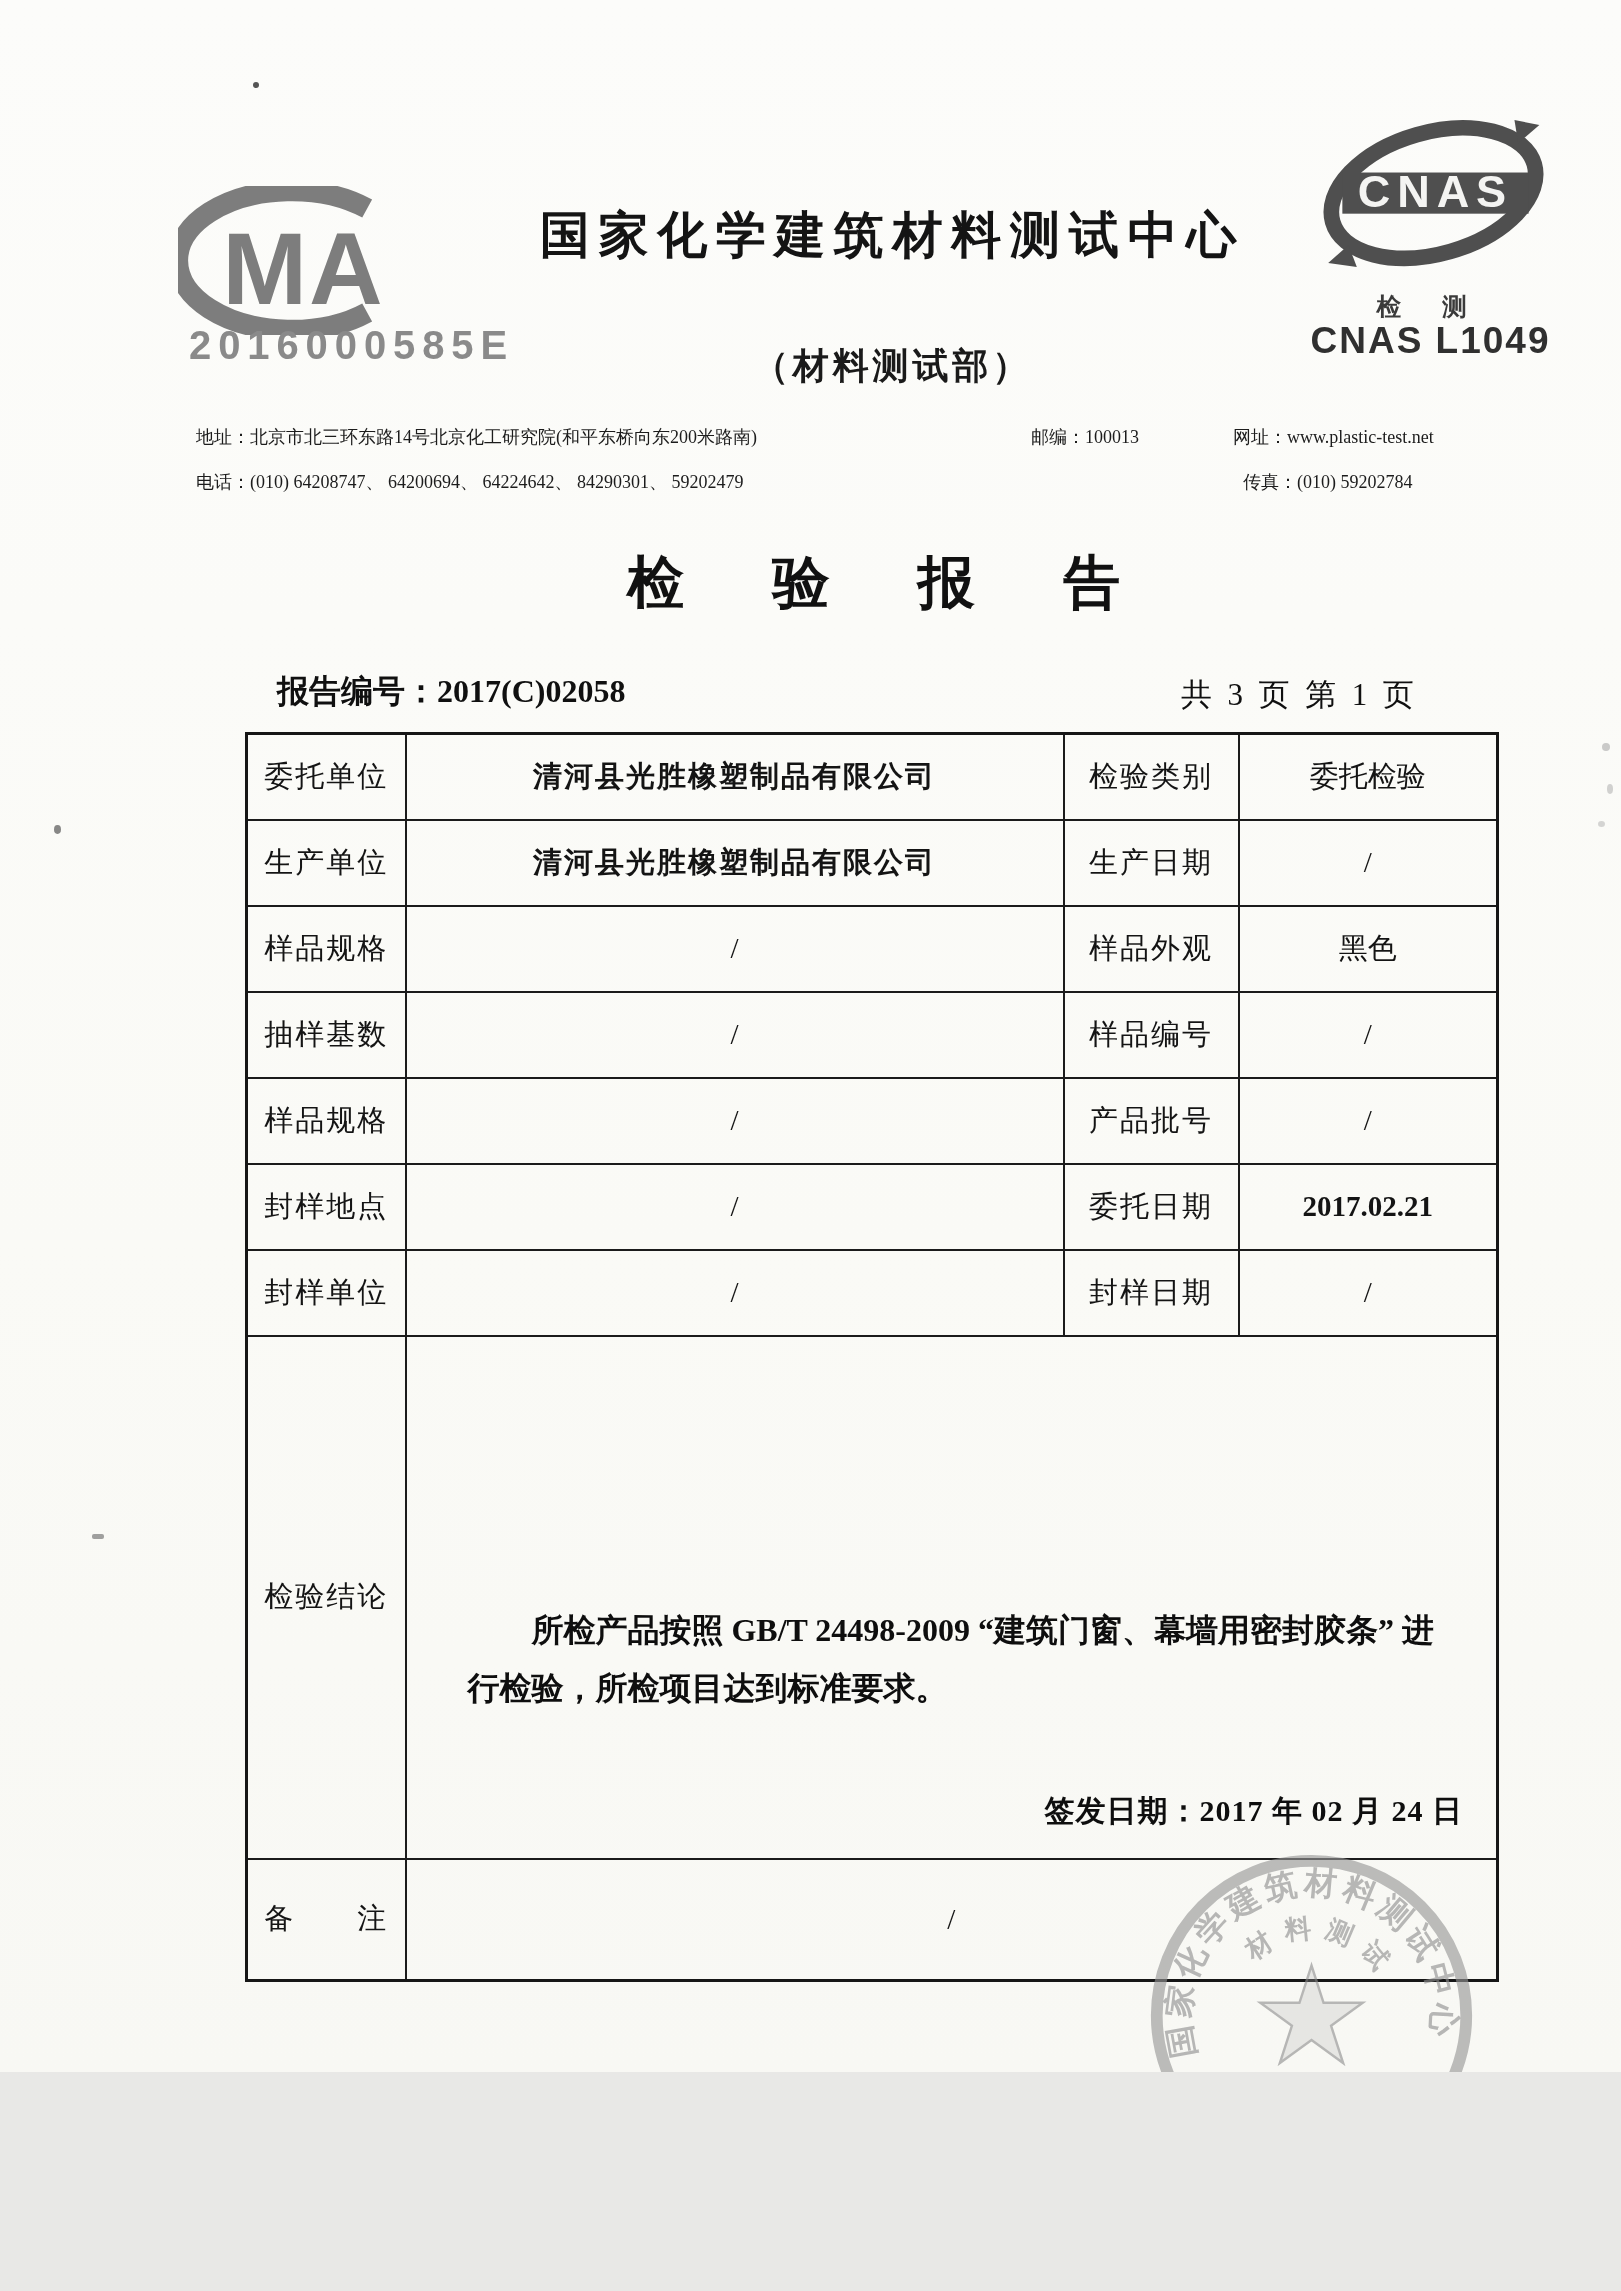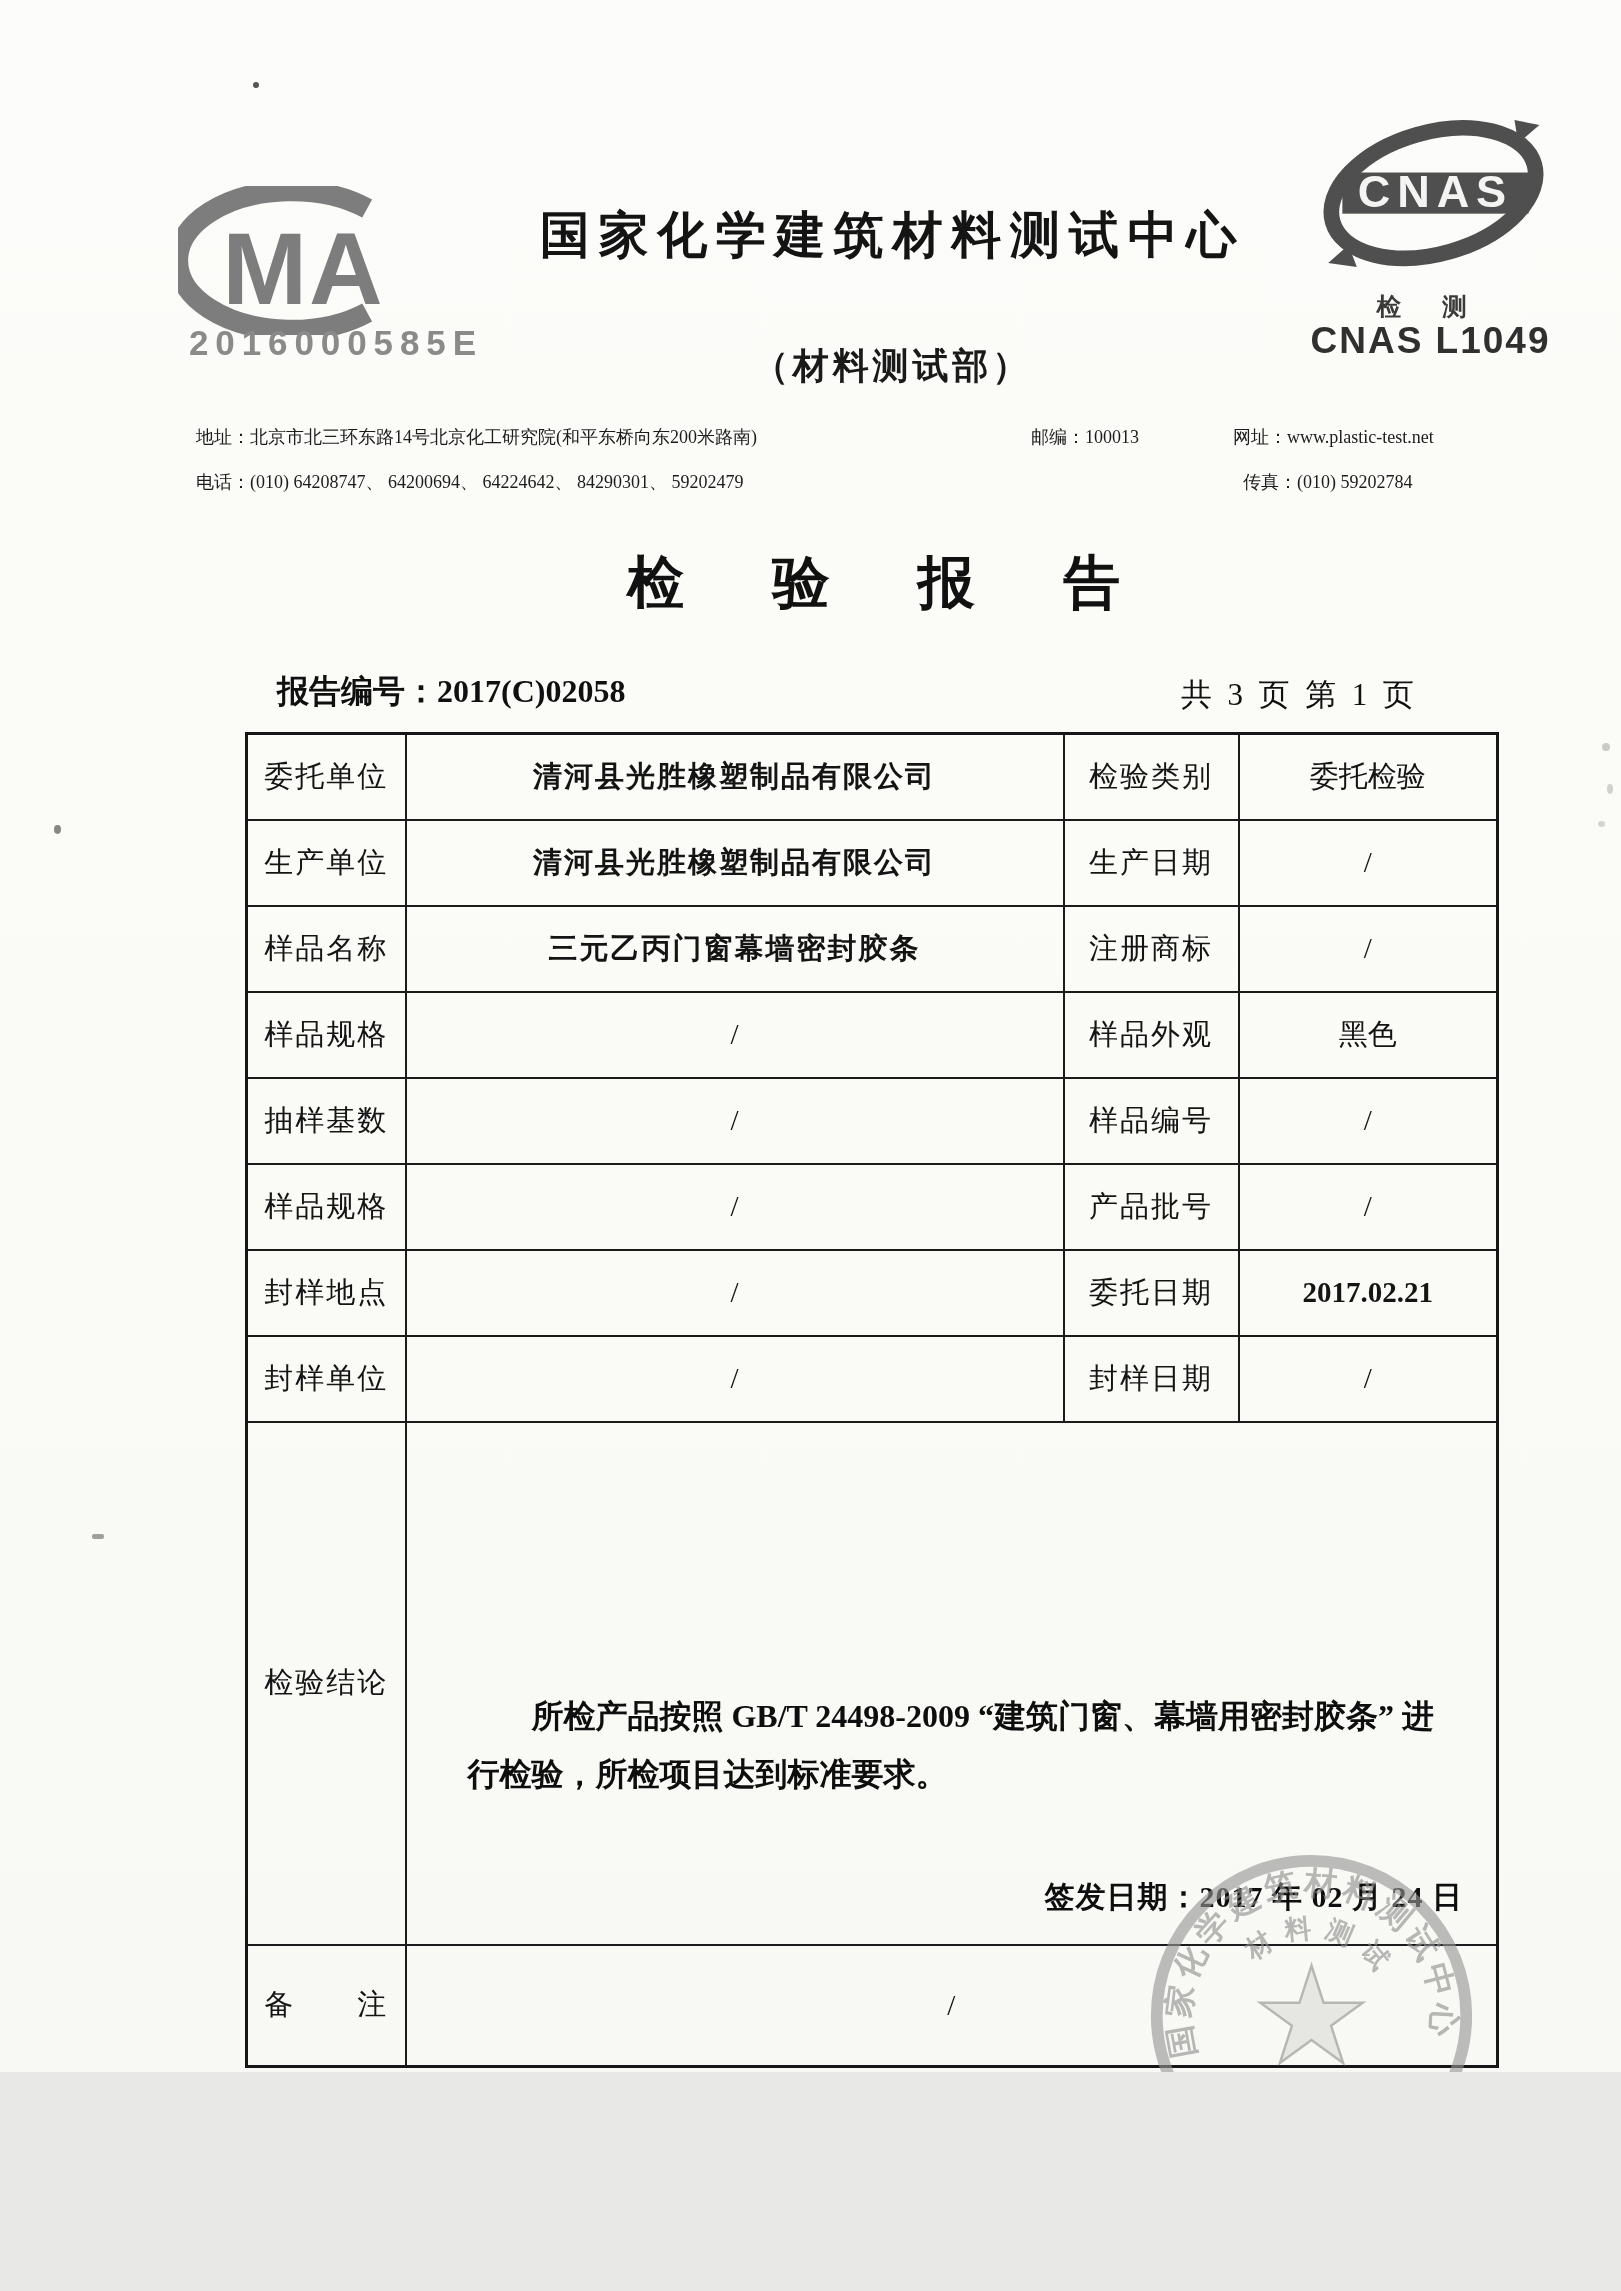--- a/index.html
+++ b/index.html
@@ -7,21 +7,21 @@
     position:relative;width:1621px;height:2072px;margin:0 auto;
     background:linear-gradient(180deg,#fcfcfa 0%,#fafaf6 60%,#f8f8f4 100%);
     overflow:hidden;
     font-family:"Liberation Serif","DejaVu Serif",serif;
     color:#151515;
   }
   .abs{position:absolute;}
   
   .cma-cert{
     left:189px;top:323px;font-family:"Liberation Sans","DejaVu Sans",sans-serif;
-    font-weight:bold;font-size:35px;letter-spacing:6.9px;color:#8a8a8a;
+    font-weight:bold;font-size:40px;letter-spacing:6.9px;color:#8a8a8a;
   }
   .org-title{
     left:461px;top:202px;width:863px;text-align:center;
     font-size:50px;font-weight:bold;letter-spacing:8.8px;color:#141414;
   }
   .org-subtitle{
     left:461px;top:302px;width:863px;text-align:center;
     font-size:36px;font-weight:bold;letter-spacing:3.9px;color:#1a1a1a;margin-top:40px;
   }
   .cnas-tag{
@@ -151,26 +151,20 @@
         <tr class="r">
       <td class="lab">委托单位</td>
       <td class="v-name">清河县光胜橡塑制品有限公司</td>
       <td class="lab">检验类别</td>
       <td>委托检验</td>
     </tr>
     <tr class="r">
       <td class="lab">生产单位</td>
       <td class="v-name">清河县光胜橡塑制品有限公司</td>
       <td class="lab">生产日期</td>
-      <td>/</td>
-    </tr>
-    <tr class="r">
-      <td class="lab">样品名称</td>
-      <td class="v-name">三元乙丙门窗幕墙密封胶条</td>
-      <td class="lab">注册商标</td>
       <td>/</td>
     </tr>
     <tr class="r">
       <td class="lab">样品规格</td>
       <td>/</td>
       <td class="lab">样品外观</td>
       <td>黑色</td>
     </tr>
     <tr class="r">
       <td class="lab">抽样基数</td>

